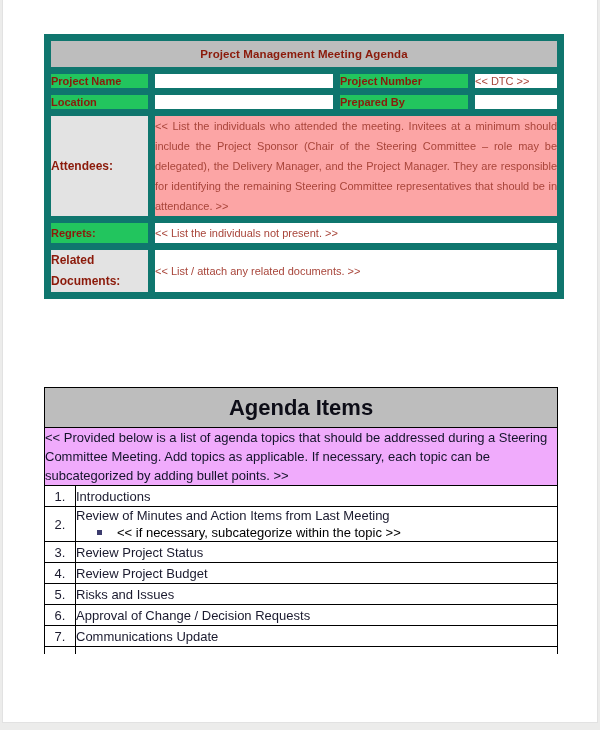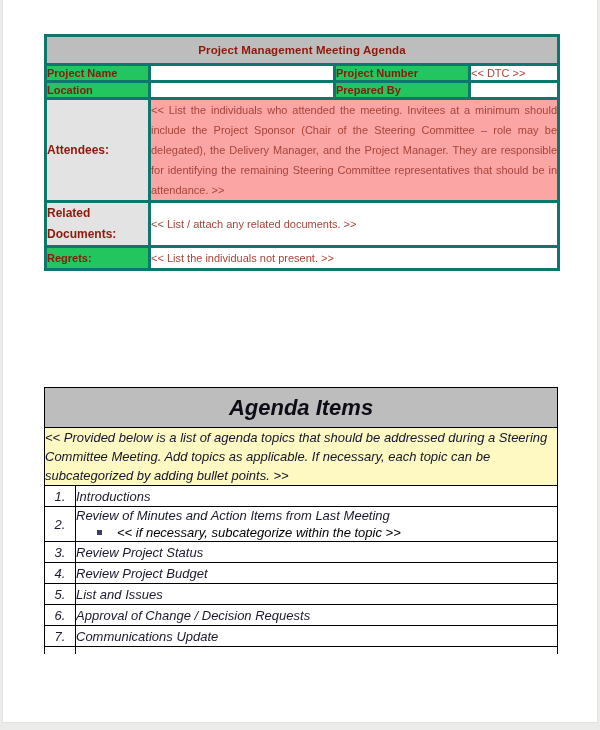--- a/index.html
+++ b/index.html
@@ -28,21 +28,21 @@
   
   .info-table {
     position: absolute;
     left: 41px;
     top: 34px;
     width: 515px;
     border-collapse: collapse;
     table-layout: fixed;
   }
   .info-table td {
-    border: 3px solid #0f766e;
+    border: 7px solid #0f766e;
     padding: 0;
     vertical-align: middle;
   }
 
   .title-bar {
     background: #bdbdbd;
     text-align: center;
     height: 26px;
     color: #8b1a0a;
     font-size: 11.5px;
@@ -101,39 +101,38 @@
   }
 
   
   .agenda-table {
     position: absolute;
     left: 41px;
     top: 387px;
     width: 460px;
     border-collapse: collapse;
     table-layout: fixed;
-    font-style: italic;
   }
   .agenda-table td {
     border: 1px solid #000000;
     padding: 0;
     vertical-align: middle;
   }
 
   .agenda-head {
     background: #bdbdbd;
     text-align: center;
     height: 39px;
     color: #0d0d17;
     font-size: 22px;
     font-weight: bold;
   }
 
   .agenda-intro {
-    background: #fef9c3;
+    background: #f0abfc;
     color: #14142b;
     font-size: 13px;
     line-height: 19px;
     padding: 7px 10px 8px 8px;
     vertical-align: top;
   }
 
   .num {
     width: 31px;
     text-align: center;
@@ -206,30 +205,30 @@
         <td class="lbl">Prepared By</td>
         <td class="val-dtc"></td>
       </tr>
 
       <tr>
         <td class="lbl-tall">Attendees:</td>
         <td class="para" colspan="3">&lt;&lt; List the individuals who attended the meeting.  Invitees at a minimum should include the Project Sponsor (Chair of the Steering Committee – role may be delegated), the Delivery Manager, and the Project Manager. They are responsible for identifying the remaining Steering Committee representatives that should be in attendance. &gt;&gt;</td>
       </tr>
 
       <tr>
+        <td class="lbl">Regrets:</td>
+        <td class="para-mid" colspan="3">&lt;&lt; List the individuals not present. &gt;&gt;</td>
+      </tr>
+
+      <tr>
         <td class="lbl-tall">
           <div>Related</div>
           <div>Documents:</div>
         </td>
         <td class="para-mid" colspan="3">&lt;&lt; List / attach any related documents. &gt;&gt;</td>
-      </tr>
-
-      <tr>
-        <td class="lbl">Regrets:</td>
-        <td class="para-mid" colspan="3">&lt;&lt; List the individuals not present. &gt;&gt;</td>
       </tr>
     </tbody>
   </table>
 
   <table class="agenda-table">
     <colgroup>
       <col style="width:31px">
       <col style="width:482px">
     </colgroup>
     <tbody>
@@ -262,21 +261,21 @@
         <td class="topic">Review Project Status</td>
       </tr>
 
       <tr class="topic-row">
         <td class="num">4.</td>
         <td class="topic">Review Project Budget</td>
       </tr>
 
       <tr class="topic-row">
         <td class="num">5.</td>
-        <td class="topic">List and Issues</td>
+        <td class="topic">Risks and Issues</td>
       </tr>
 
       <tr class="topic-row">
         <td class="num">6.</td>
         <td class="topic">Approval of Change / Decision Requests</td>
       </tr>
 
       <tr class="topic-row">
         <td class="num">7.</td>
         <td class="topic">Communications Update</td>

